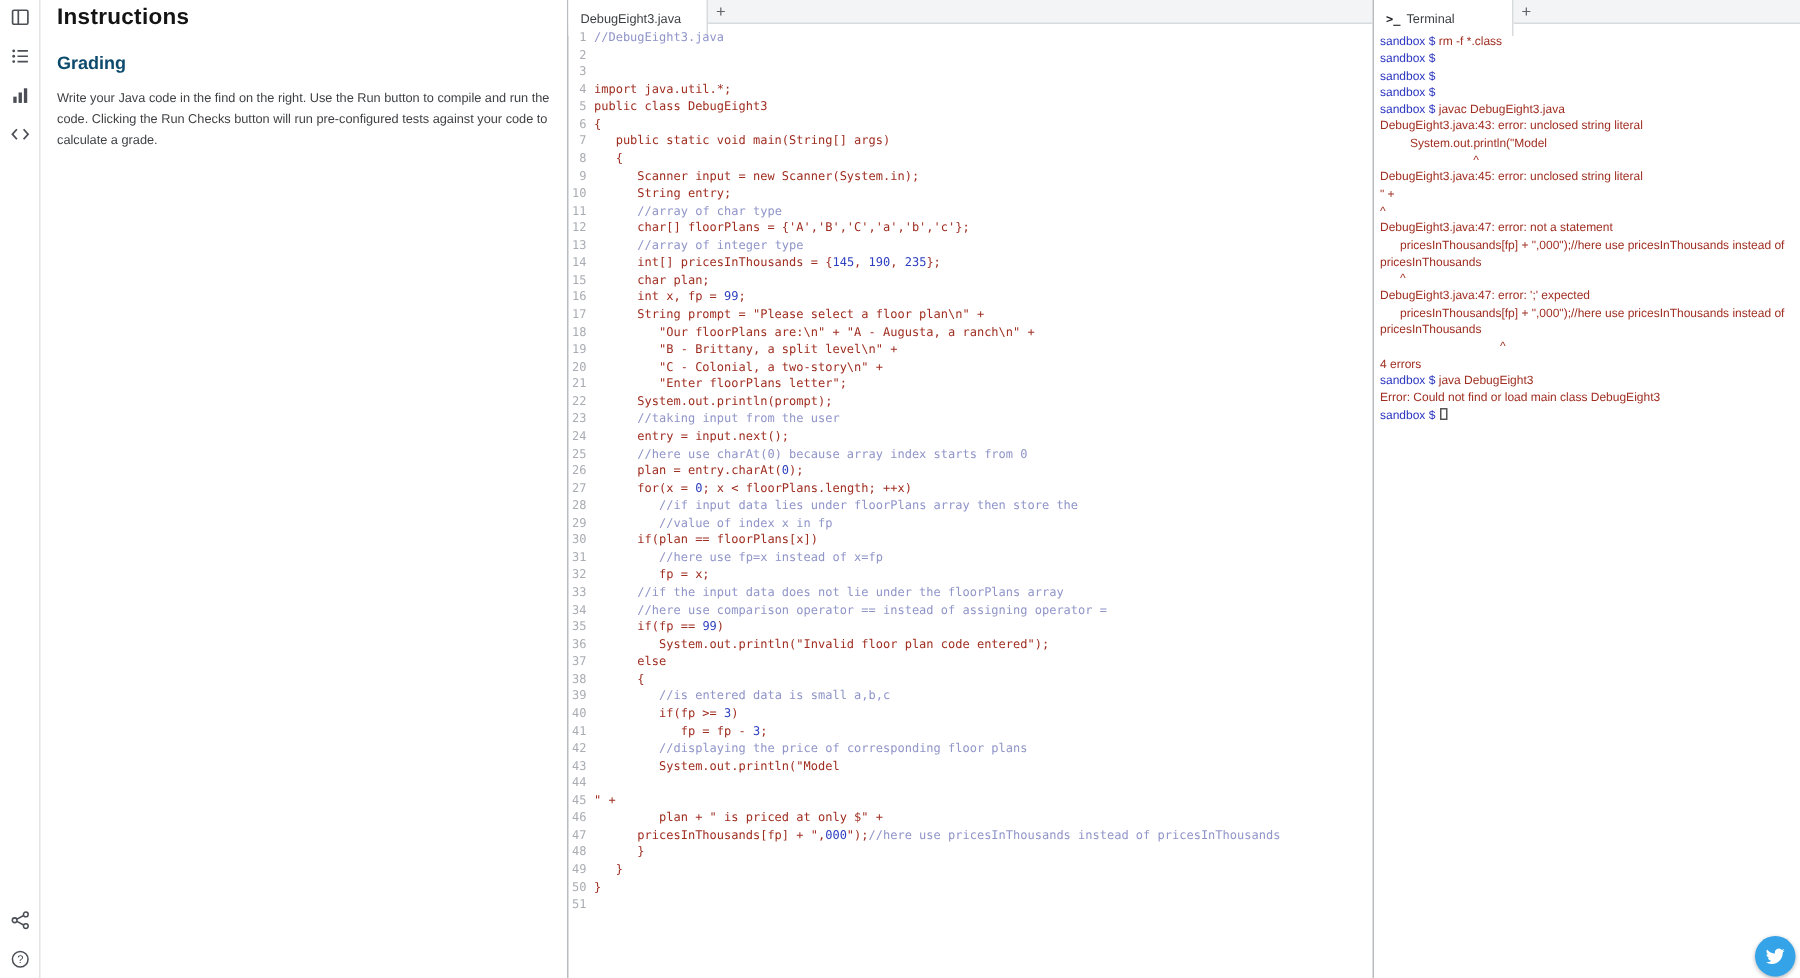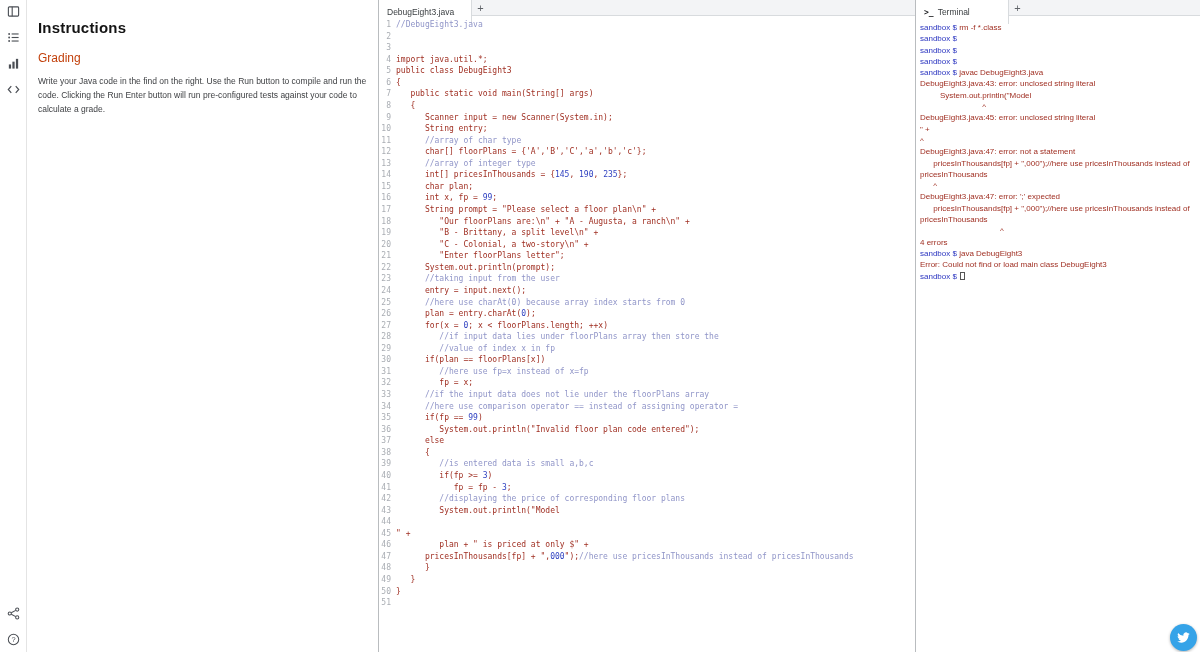--- a/index.html
+++ b/index.html
@@ -6,23 +6,23 @@
   html,body{width:1200px;height:652px;overflow:hidden;background:#fff;font-family:"Liberation Sans",sans-serif}
   .app{position:relative;display:flex;width:1200px;height:652px}
 
   
   .rail{flex:none;width:27px;border-right:1px solid #e4e4e4;display:flex;flex-direction:column;align-items:center;padding:5px 0 6px;gap:13px;background:#fff}
   .ricon{width:13px;height:13px;color:#4b4f55;cursor:pointer;flex:none}
   .ricon svg{display:block;width:13px;height:13px}
   .spacer{margin-top:auto}
 
   
-  .instr{flex:none;width:351px;padding:19px 10px 0 11px;overflow:hidden}
+  .instr{flex:none;width:351px;padding:3px 10px 0 11px;overflow:hidden}
   .instr h1{font-size:15px;font-weight:bold;color:#141414;margin:0 0 13px;letter-spacing:.2px}
-  .instr h2{font-size:12px;font-weight:normal;color:#c2410c;margin:15px 0 9px}
+  .instr h2{font-size:12px;font-weight:bold;color:#0c4a6e;margin:15px 0 9px}
   .instr p{font-size:8.5px;line-height:14px;color:#3d3f42;margin:0 0 12px}
   .instr .b{font-weight:normal}
 
   
   .tabbar{flex:none;height:16px;background:#f3f4f6;border-bottom:1px solid #d8dbde;display:flex;align-items:stretch}
   .tab{background:#fff;border-right:1px solid #d8dbde;min-width:93px;display:flex;align-items:center;gap:4px;padding:12px 8px;font-size:8.5px;color:#3c4043;cursor:pointer}
   .plus{width:17px;display:flex;align-items:center;justify-content:center;font-size:11px;color:#5f6368;cursor:pointer}
   .term-ico{font-family:"DejaVu Sans Mono",monospace;font-weight:bold;font-size:8px;color:#202124}
 
   
@@ -95,21 +95,21 @@
       <svg viewBox="0 0 14 14">
           <circle cx="7" cy="7" r="5.6" fill="none" stroke="currentColor" stroke-width="1.1"></circle>
           <text x="7" y="9.8" text-anchor="middle" font-size="8" font-family="Liberation Sans, sans-serif" fill="currentColor">?</text>
         </svg>
     </div>
   </aside>
 
   <section class="instr">
     <h1>Instructions</h1>
     <h2>Grading</h2>
-    <p><span>Write your Java code in the find on the right. Use the </span><span class="b">Run</span><span> button to compile and run the code. Clicking the </span><span class="b">Run Enter</span><span> button will run pre-configured tests against your code to calculate a grade.</span></p>
+    <p><span>Write your Java code in the find on the right. Use the </span><span class="b">Run</span><span> button to compile and run the code. Clicking the </span><span class="b">Run Checks</span><span> button will run pre-configured tests against your code to calculate a grade.</span></p>
   </section>
 
   <section class="editor">
     <div class="tabbar">
       <div class="tab">
         <span>DebugEight3.java</span>
       </div>
       <div class="plus">+</div>
     </div>
     <div class="code"><div class="cl"><span class="ln">1</span><span class="ct"><span class="c-com">//DebugEight3.java</span></span></div><div class="cl"><span class="ln">2</span><span class="ct"></span></div><div class="cl"><span class="ln">3</span><span class="ct"></span></div><div class="cl"><span class="ln">4</span><span class="ct">import java.util.*;</span></div><div class="cl"><span class="ln">5</span><span class="ct">public class DebugEight3</span></div><div class="cl"><span class="ln">6</span><span class="ct">{</span></div><div class="cl"><span class="ln">7</span><span class="ct">   public static void main(String[] args)</span></div><div class="cl"><span class="ln">8</span><span class="ct">   {</span></div><div class="cl"><span class="ln">9</span><span class="ct">      Scanner input = new Scanner(System.in);</span></div><div class="cl"><span class="ln">10</span><span class="ct">      String entry;</span></div><div class="cl"><span class="ln">11</span><span class="ct">      <span class="c-com">//array of char type</span></span></div><div class="cl"><span class="ln">12</span><span class="ct">      char[] floorPlans = {'A','B','C','a','b','c'};</span></div><div class="cl"><span class="ln">13</span><span class="ct">      <span class="c-com">//array of integer type</span></span></div><div class="cl"><span class="ln">14</span><span class="ct">      int[] pricesInThousands = {<span class="c-num">145</span>, <span class="c-num">190</span>, <span class="c-num">235</span>};</span></div><div class="cl"><span class="ln">15</span><span class="ct">      char plan;</span></div><div class="cl"><span class="ln">16</span><span class="ct">      int x, fp = <span class="c-num">99</span>;</span></div><div class="cl"><span class="ln">17</span><span class="ct">      String prompt = "Please select a floor plan\n" +</span></div><div class="cl"><span class="ln">18</span><span class="ct">         "Our floorPlans are:\n" + "A - Augusta, a ranch\n" +</span></div><div class="cl"><span class="ln">19</span><span class="ct">         "B - Brittany, a split level\n" +</span></div><div class="cl"><span class="ln">20</span><span class="ct">         "C - Colonial, a two-story\n" +</span></div><div class="cl"><span class="ln">21</span><span class="ct">         "Enter floorPlans letter";</span></div><div class="cl"><span class="ln">22</span><span class="ct">      System.out.println(prompt);</span></div><div class="cl"><span class="ln">23</span><span class="ct">      <span class="c-com">//taking input from the user</span></span></div><div class="cl"><span class="ln">24</span><span class="ct">      entry = input.next();</span></div><div class="cl"><span class="ln">25</span><span class="ct">      <span class="c-com">//here use charAt(0) because array index starts from 0</span></span></div><div class="cl"><span class="ln">26</span><span class="ct">      plan = entry.charAt(<span class="c-num">0</span>);</span></div><div class="cl"><span class="ln">27</span><span class="ct">      for(x = <span class="c-num">0</span>; x &lt; floorPlans.length; ++x)</span></div><div class="cl"><span class="ln">28</span><span class="ct">         <span class="c-com">//if input data lies under floorPlans array then store the</span></span></div><div class="cl"><span class="ln">29</span><span class="ct">         <span class="c-com">//value of index x in fp</span></span></div><div class="cl"><span class="ln">30</span><span class="ct">      if(plan == floorPlans[x])</span></div><div class="cl"><span class="ln">31</span><span class="ct">         <span class="c-com">//here use fp=x instead of x=fp</span></span></div><div class="cl"><span class="ln">32</span><span class="ct">         fp = x;</span></div><div class="cl"><span class="ln">33</span><span class="ct">      <span class="c-com">//if the input data does not lie under the floorPlans array</span></span></div><div class="cl"><span class="ln">34</span><span class="ct">      <span class="c-com">//here use comparison operator == instead of assigning operator =</span></span></div><div class="cl"><span class="ln">35</span><span class="ct">      if(fp == <span class="c-num">99</span>)</span></div><div class="cl"><span class="ln">36</span><span class="ct">         System.out.println("Invalid floor plan code entered");</span></div><div class="cl"><span class="ln">37</span><span class="ct">      else</span></div><div class="cl"><span class="ln">38</span><span class="ct">      {</span></div><div class="cl"><span class="ln">39</span><span class="ct">         <span class="c-com">//is entered data is small a,b,c</span></span></div><div class="cl"><span class="ln">40</span><span class="ct">         if(fp &gt;= <span class="c-num">3</span>)</span></div><div class="cl"><span class="ln">41</span><span class="ct">            fp = fp - <span class="c-num">3</span>;</span></div><div class="cl"><span class="ln">42</span><span class="ct">         <span class="c-com">//displaying the price of corresponding floor plans</span></span></div><div class="cl"><span class="ln">43</span><span class="ct">         System.out.println("Model</span></div><div class="cl"><span class="ln">44</span><span class="ct"></span></div><div class="cl"><span class="ln">45</span><span class="ct">" +</span></div><div class="cl"><span class="ln">46</span><span class="ct">         plan + " is priced at only $" +</span></div><div class="cl"><span class="ln">47</span><span class="ct">      pricesInThousands[fp] + ",<span class="c-num">000</span>");<span class="c-com">//here use pricesInThousands instead of pricesInThousands</span></span></div><div class="cl"><span class="ln">48</span><span class="ct">      }</span></div><div class="cl"><span class="ln">49</span><span class="ct">   }</span></div><div class="cl"><span class="ln">50</span><span class="ct">}</span></div><div class="cl"><span class="ln">51</span><span class="ct"></span></div></div>

